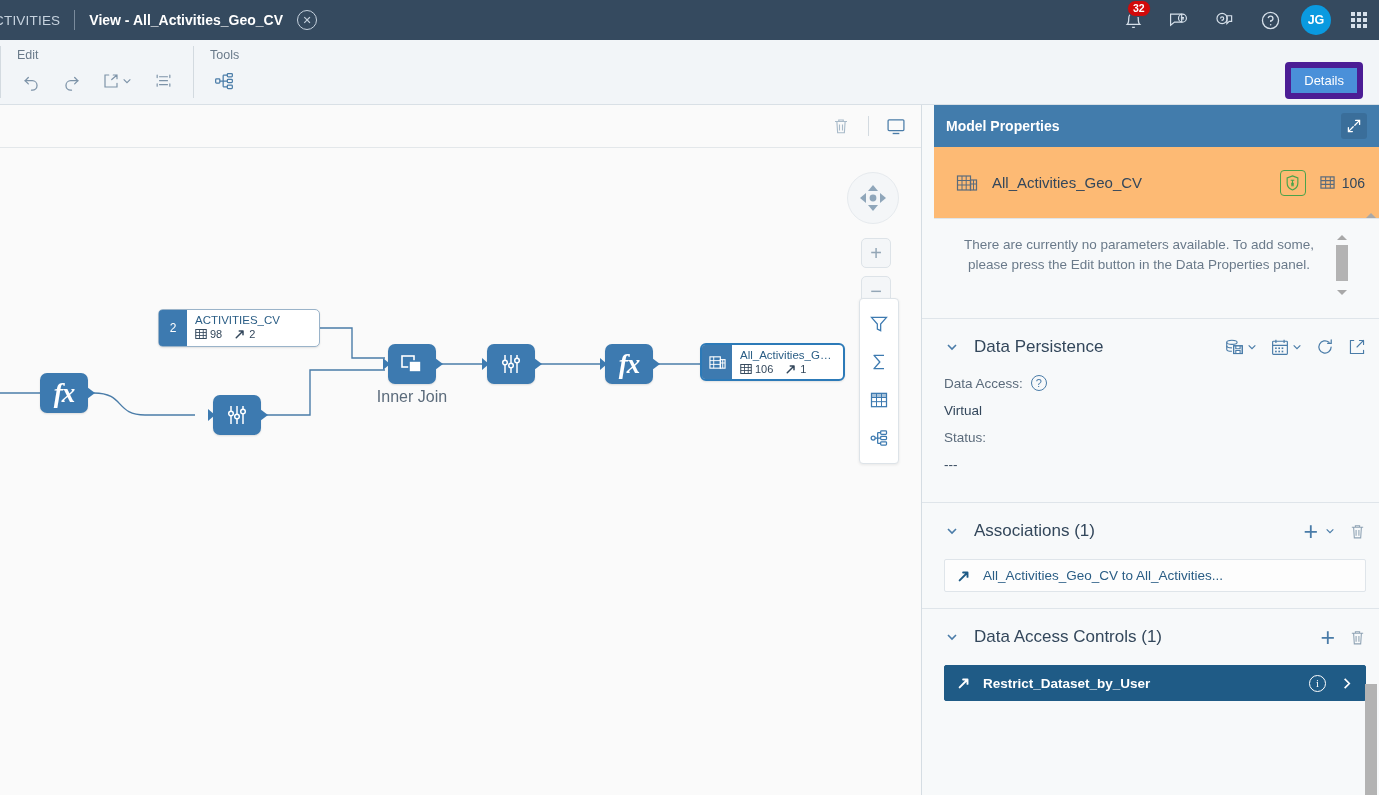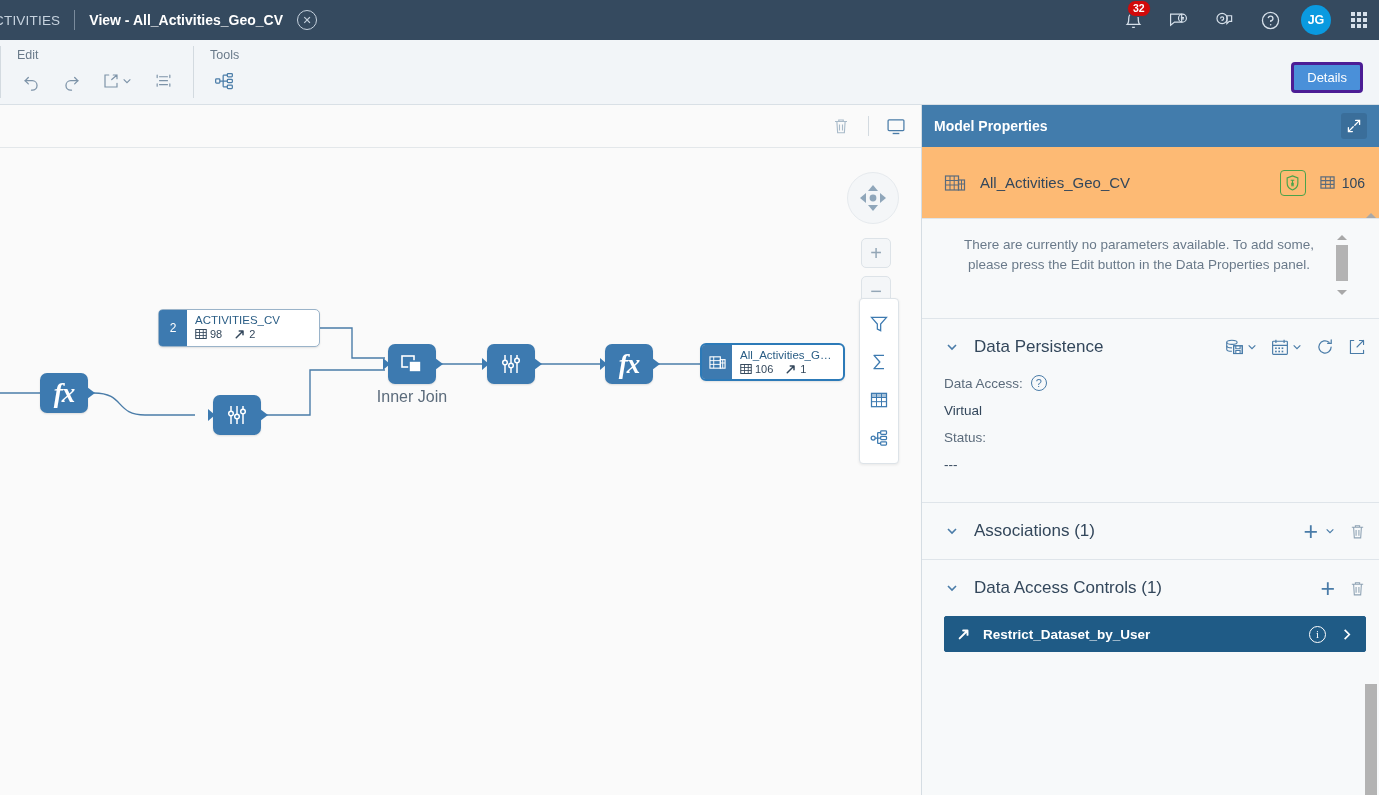--- a/index.html
+++ b/index.html
@@ -72,21 +72,21 @@
     font-size: 12.5px; color: #6a7a8a; margin-bottom: 4px; padding-left: 2px;
   }
   .tb-row { display: flex; align-items: center; gap: 8px; }
   .tb-btn {
     width: 32px; height: 30px; display: flex; align-items: center;
     justify-content: center; cursor: pointer; color: #5b738b;
   }
   .tb-btn.wide { width: 44px; gap: 2px; }
   .details-btn {
     position: absolute; right: 16px; top: 22px;
-    background: #4a90d9; color: #fff; border: 3px solid #4c1d95;
+    background: #4a90d9; color: #fff; border: 6px solid #4c1d95;
     border-radius: 4px; font-size: 13px; padding: 5px 13px;
     cursor: pointer; font-family: inherit;
   }
 
   
   .canvas-wrap {
     position: absolute; top: 105px; left: 0; width: 921px; height: 690px;
     background: #fafafa;
   }
   .canvas-toolbar {
@@ -177,21 +177,21 @@
     padding: 6px 0; box-shadow: 0 1px 3px rgba(0,0,0,.08);
   }
   .np-btn {
     height: 38px; display: flex; align-items: center; justify-content: center;
     cursor: pointer; color: #3d7ab0;
   }
 
   
   .panel {
     position: absolute; top: 105px; right: 0; width: 458px; height: 690px;
-    background: #f7f9fa; border-left: 1px solid #d5dde3;
+    background: #f7f9fa; border-left: 1px solid #d5dde3; padding-left: 12px;
   }
   .panel-header {
     height: 42px; background: #427cac; color: #fff;
     display: flex; align-items: center; padding: 0 12px;
   }
   .panel-header-title { font-size: 14px; font-weight: bold; }
   .panel-expand {
     margin-left: auto; width: 26px; height: 26px; border-radius: 3px;
     background: #3a6e9a; display: flex; align-items: center;
     justify-content: center; cursor: pointer;
@@ -714,20 +714,26 @@
             </svg>
           </div>
           <div class="sa-btn trash">
             <svg width="17" height="17" viewBox="0 0 24 24" fill="none" stroke="#8fa3b4" stroke-width="1.5">
               <path d="M4 6h16M9 6V4h6v2M6.5 6l1 15h9l1-15"></path>
               <path d="M10 10v8M14 10v8"></path>
             </svg>
           </div>
         </div>
       </div>
+      <div class="list-item">
+        <svg width="14" height="14" viewBox="0 0 16 16">
+          <path d="M3 13L12 4M12 4H7M12 4v5" stroke="#1f5b86" stroke-width="2.2" fill="none" stroke-linecap="round"></path>
+        </svg>
+        <span class="list-item-label">All_Activities_Geo_CV to All_Activities...</span>
+      </div>
     </div>
 
     <div class="section" style="border-bottom:none">
       <div class="section-head">
         <div class="chev">
           <svg width="14" height="14" viewBox="0 0 14 14" fill="none" stroke="#4a7ca8" stroke-width="1.6">
             <path d="M3 5l4 4 4-4"></path>
           </svg>
         </div>
         <div class="section-title">Data Access Controls (1)</div>

